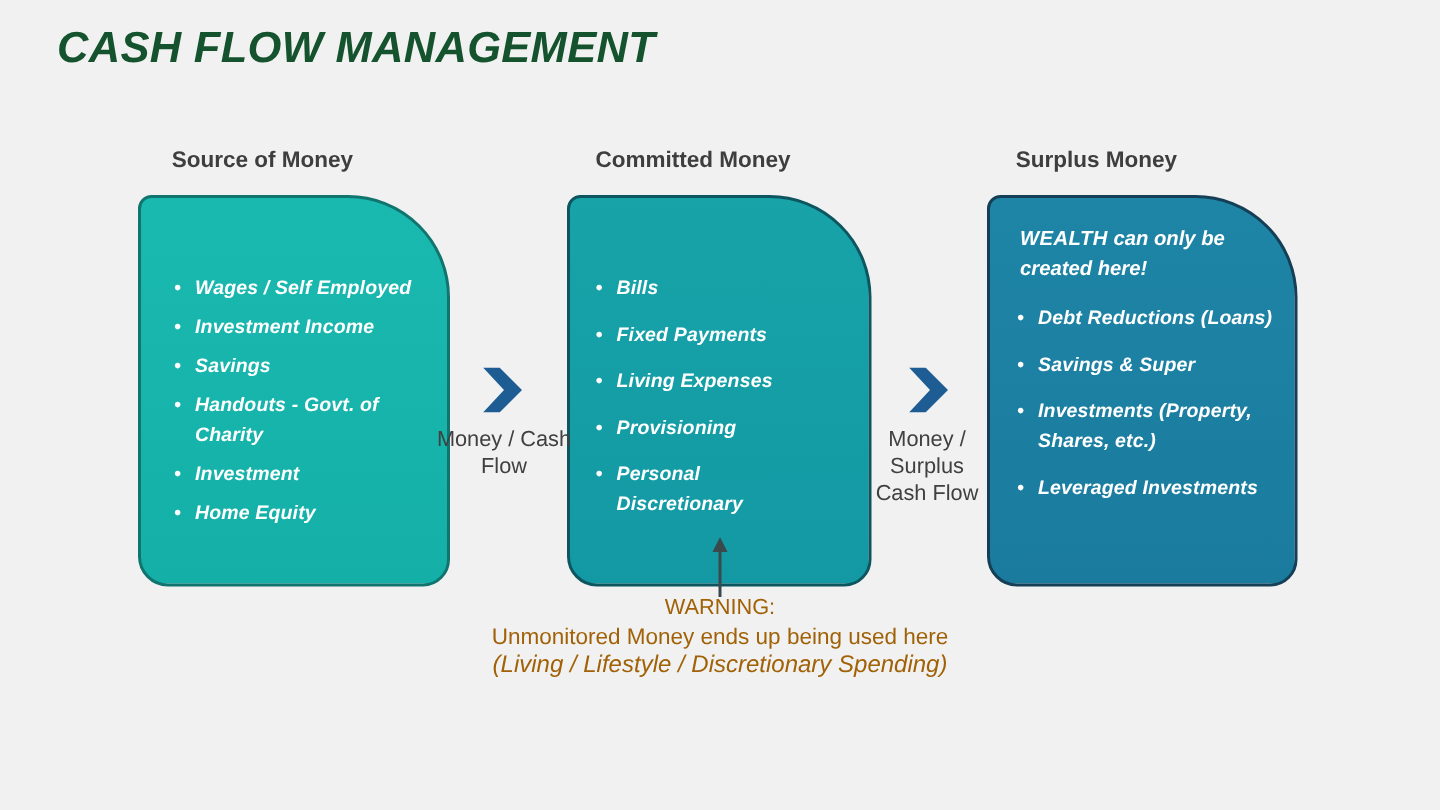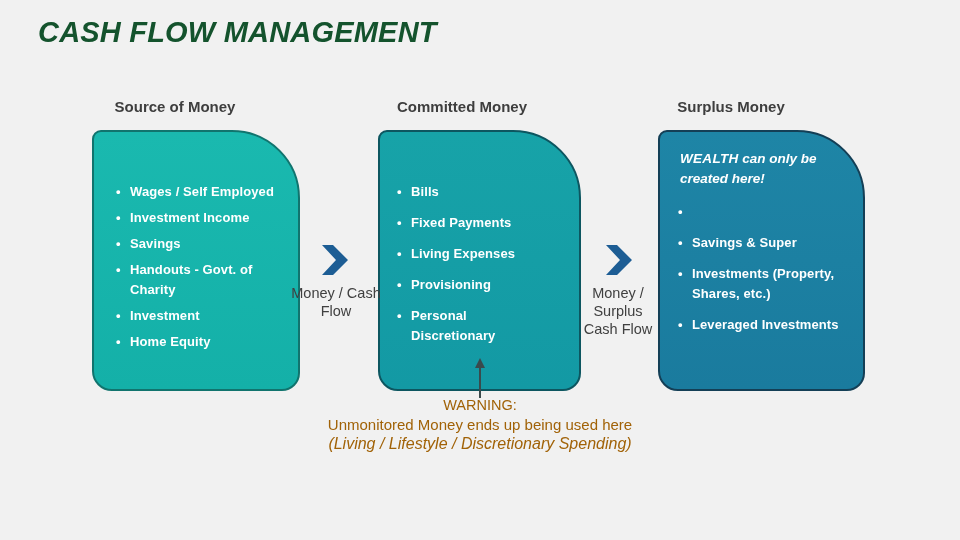--- a/index.html
+++ b/index.html
@@ -48,21 +48,21 @@
     border: 2px solid #0d5660;
     padding: 50px 28px 10px 17px;
   }
   .box3 {
     left: 658px; width: 207px;
     background: linear-gradient(180deg, #1e85a6 0%, #1a7b9e 100%);
     border: 2px solid #143f56;
     padding: 17px 8px 10px 18px;
   }
 
-  ul.bullets { list-style: none; }
+  ul.bullets { list-style: none; font-style: italic; }
   ul.bullets li {
     display: flex; align-items: flex-start;
     font-size: 13px; font-weight: 700; line-height: 20px;
     letter-spacing: 0.1px;
   }
   .box1 ul.bullets li { margin-bottom: 6px; }
   .box2 ul.bullets li { margin-bottom: 11px; }
   .box3 ul.bullets li { margin-bottom: 11px; }
   .bullet { flex: 0 0 14px; }
   .bullet::before { content: "\2022"; }
@@ -157,20 +157,21 @@
           <span>Personal Discretionary</span>
         </li>
     </ul>
   </div>
 
   <div class="box box3">
     <div class="wealth-note"><span class="em">WEALTH</span> <span>can only be created here!</span></div>
     <ul class="bullets">
       <li>
           <span class="bullet"></span>
+          <span>Debt Reductions (Loans)</span>
         </li>
       <li>
           <span class="bullet"></span>
           <span>Savings &amp; Super</span>
         </li>
       <li>
           <span class="bullet"></span>
           <span>Investments (Property, Shares, etc.)</span>
         </li>
       <li>

